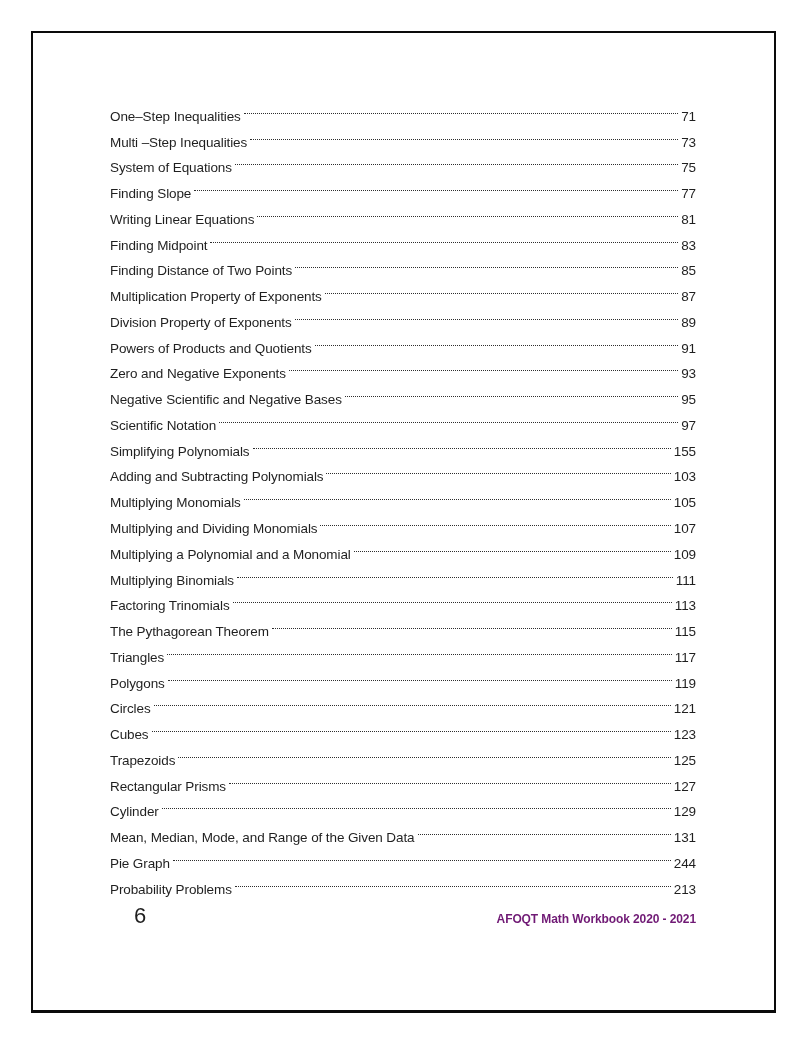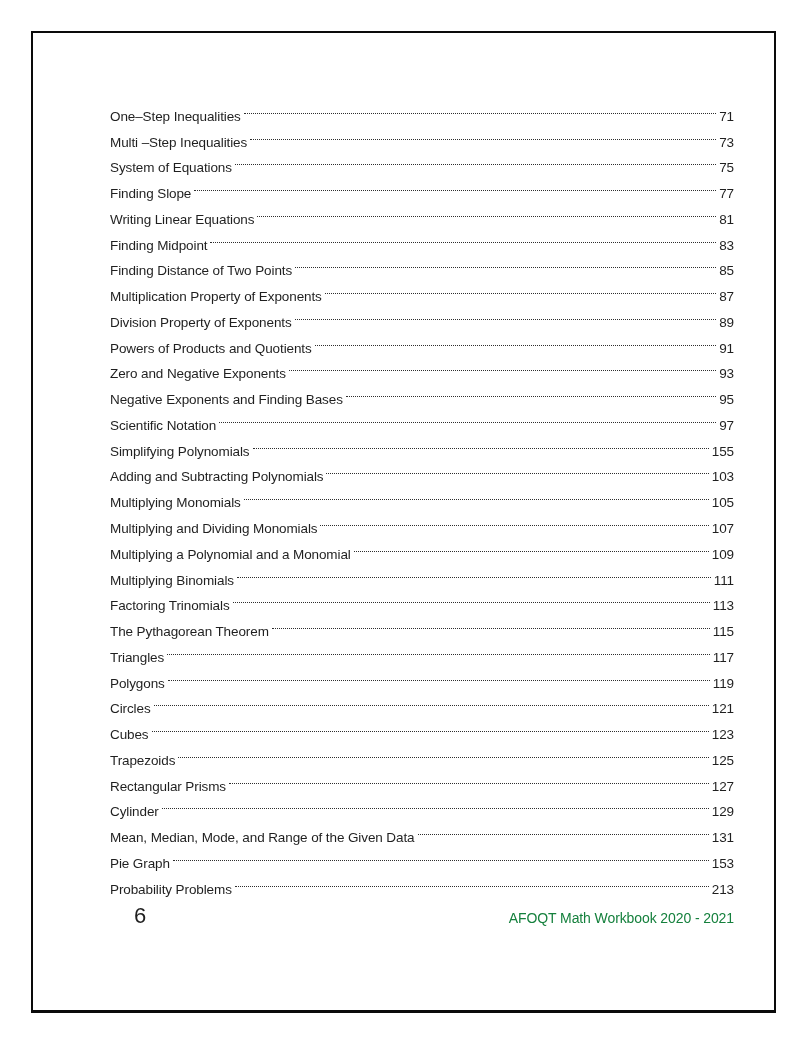--- a/index.html
+++ b/index.html
@@ -16,21 +16,21 @@
     top: 31px;
     width: 745px;
     height: 982px;
     border: 2px solid #0a0a0a;
     border-bottom-width: 3px;
     background: #ffffff;
   }
   .content {
     position: absolute;
     left: 0; top: 0; right: 0; bottom: 0;
-    padding: 62px 40px 0 77px;
+    padding: 62px 78px 0 77px;
     color: #1f1f1f;
   }
   .toc-list { width: 100%; }
   .toc-row {
     display: flex;
     align-items: baseline;
     height: 25.78px;
     line-height: 25.78px;
     font-size: 13.5px;
     letter-spacing: -0.1px;
@@ -61,23 +61,23 @@
     justify-content: space-between;
     align-items: baseline;
     margin-top: 9px;
   }
   .footer-page-number {
     font-size: 22px;
     color: #1f1f1f;
     margin-left: 24px;
   }
   .footer-book-title {
-    font-size: 14px;
-    font-weight: normal;
-    color: #15803d;
+    font-size: 12px;
+    font-weight: bold;
+    color: #701a75;
     letter-spacing: -0.1px;
   }
 </style>
 </head>
 <body>
 
 <div class="page-border">
   <div class="content">
 
     <div class="toc-list" id="toc-list">
@@ -142,21 +142,21 @@
         <span class="toc-page">91</span>
       </div>
 
       <div class="toc-row">
         <span class="toc-title">Zero and Negative Exponents</span>
         <span class="toc-leader"></span>
         <span class="toc-page">93</span>
       </div>
 
       <div class="toc-row">
-        <span class="toc-title">Negative Exponents and Finding Bases</span>
+        <span class="toc-title">Negative Scientific and Negative Bases</span>
         <span class="toc-leader"></span>
         <span class="toc-page">95</span>
       </div>
 
       <div class="toc-row">
         <span class="toc-title">Scientific Notation</span>
         <span class="toc-leader"></span>
         <span class="toc-page">97</span>
       </div>
 
@@ -253,21 +253,21 @@
 
       <div class="toc-row">
         <span class="toc-title">Mean, Median, Mode, and Range of the Given Data</span>
         <span class="toc-leader"></span>
         <span class="toc-page">131</span>
       </div>
 
       <div class="toc-row">
         <span class="toc-title">Pie Graph</span>
         <span class="toc-leader"></span>
-        <span class="toc-page">153</span>
+        <span class="toc-page">244</span>
       </div>
 
       <div class="toc-row">
         <span class="toc-title">Probability Problems</span>
         <span class="toc-leader"></span>
         <span class="toc-page">213</span>
       </div>
     </div>
 
     <div class="footer">

